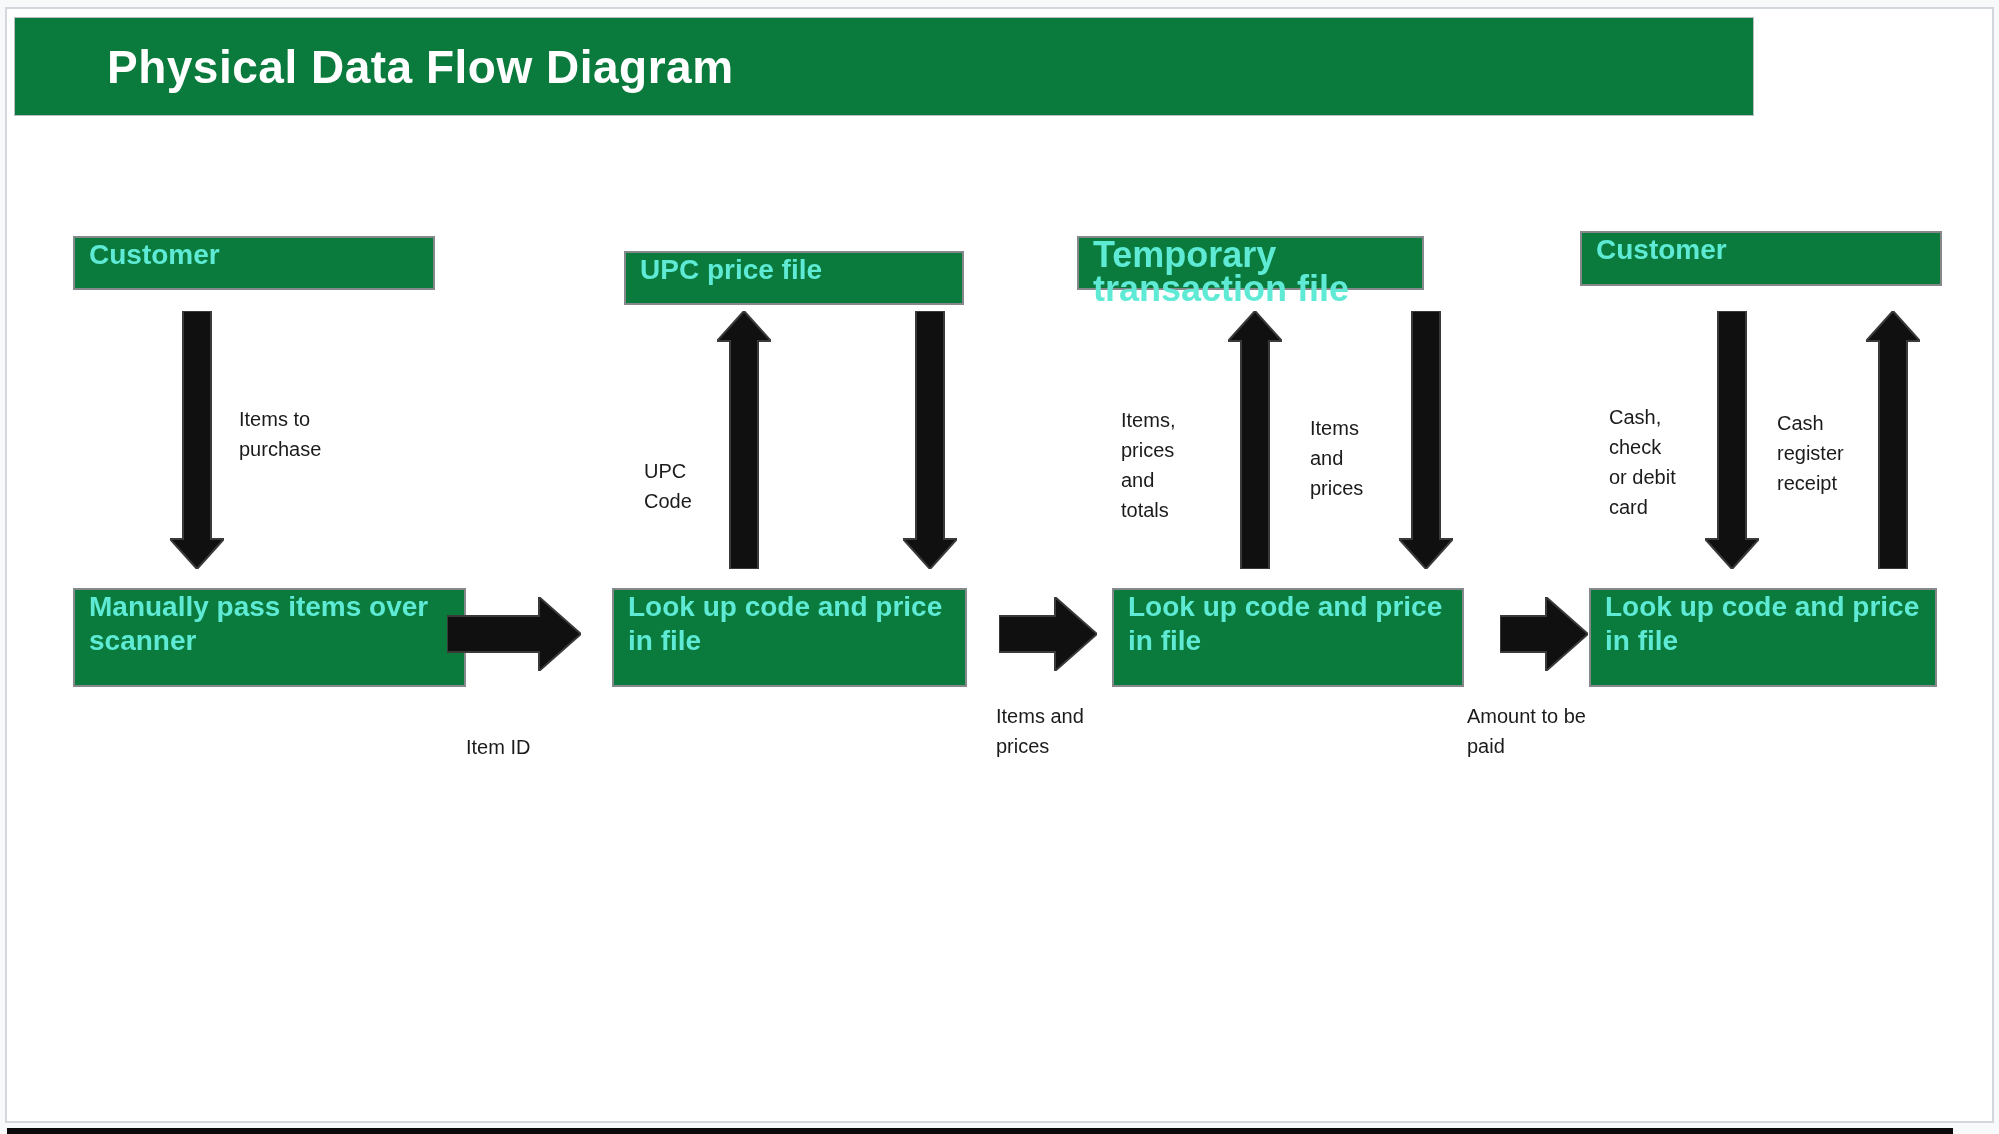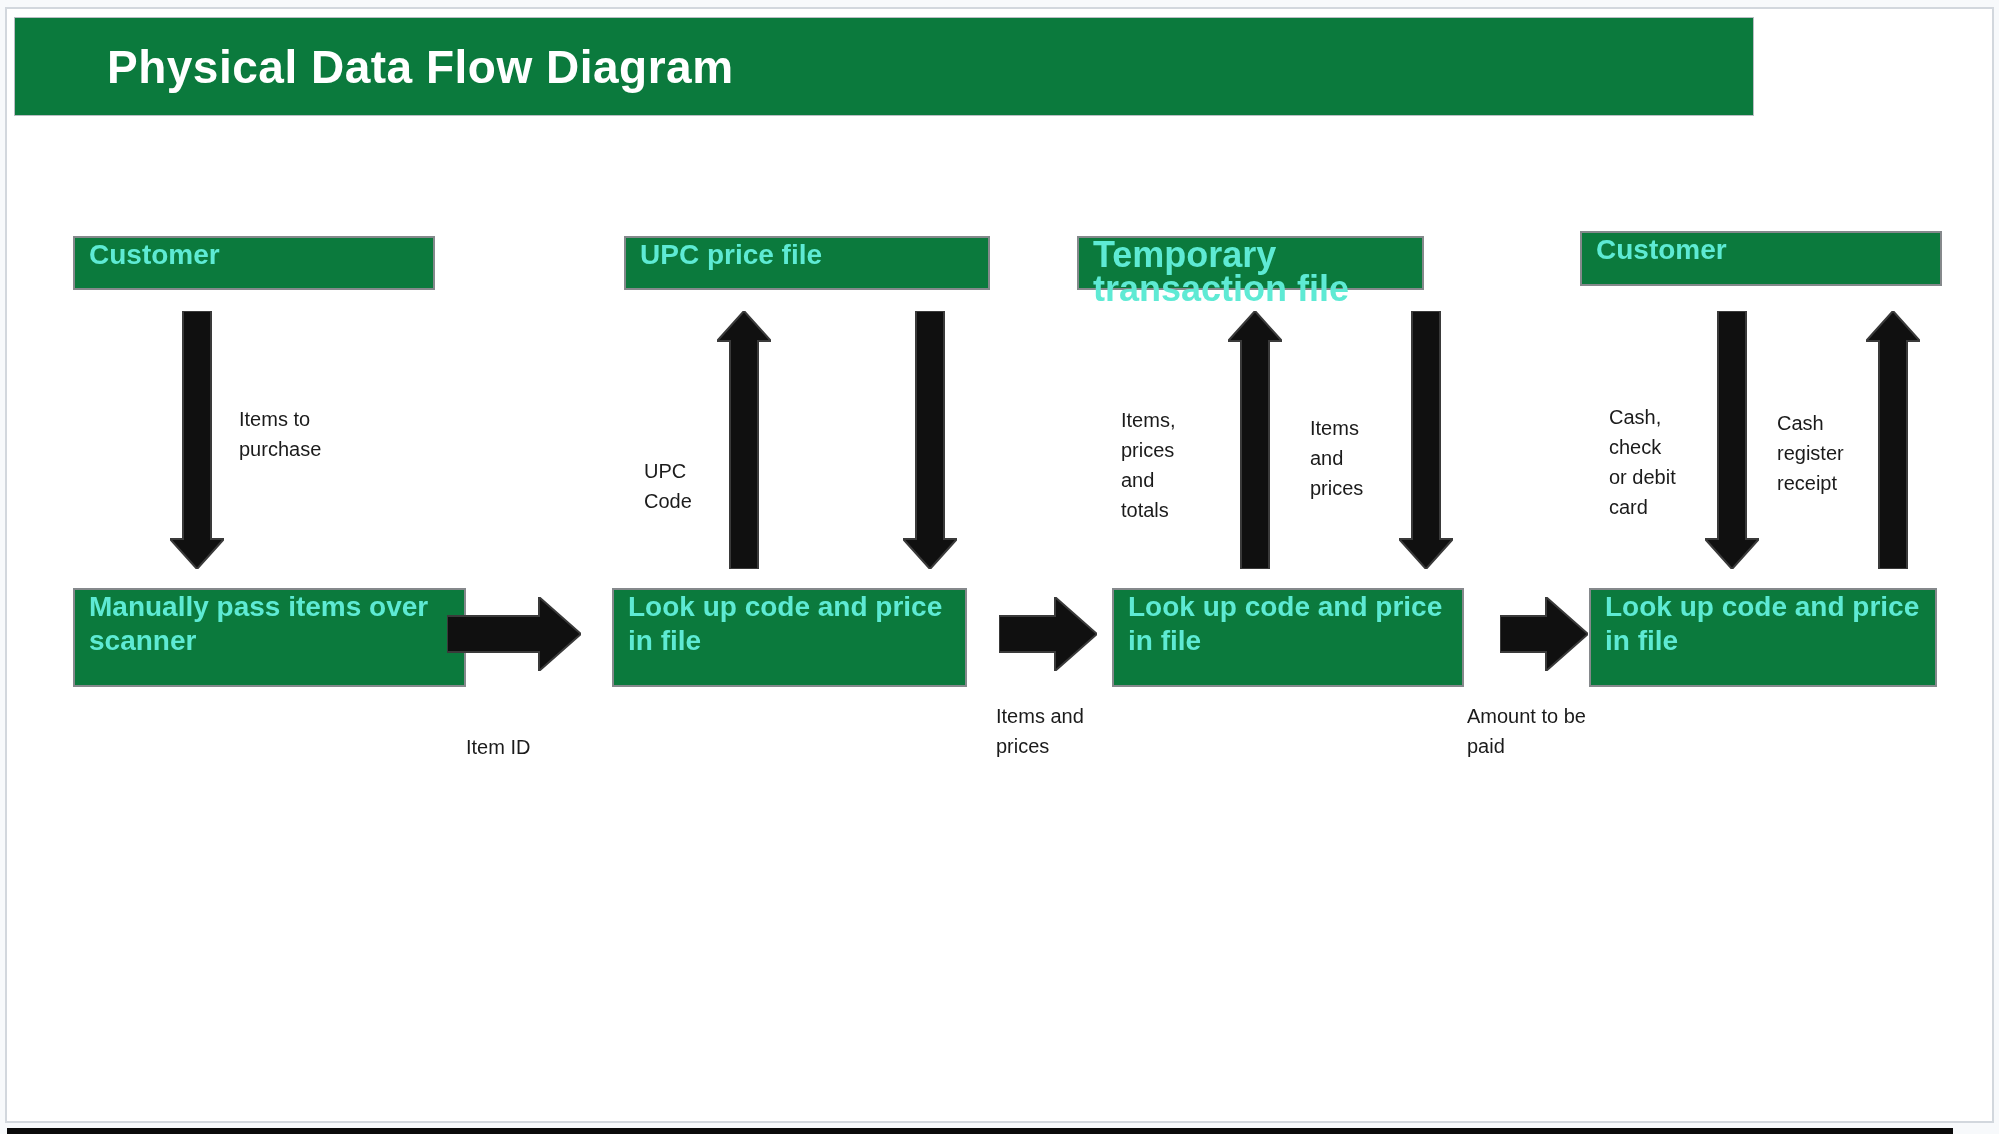--- a/index.html
+++ b/index.html
@@ -26,21 +26,21 @@
     margin:0 0 0 72px;color:#ffffff;font-size:46px;font-weight:bold;letter-spacing:.5px;
   }
 
   
   .node{
     position:absolute;background:#0b7a3d;border:2px solid #85898c;box-sizing:border-box;
     color:#5eead4;font-weight:bold;font-size:28px;line-height:34px;
     display:flex;align-items:flex-start;padding:0 14px;
   }
   .n-a{left:66px; top:227px;width:362px;height:54px;}
-  .n-b{left:617px;top:227px;width:366px;height:54px;}
+  .n-b{left:617px;top:242px;width:340px;height:54px;}
   .n-c{left:1070px;top:227px;width:347px;height:54px;font-size:36px;}
   .n-d{left:1573px;top:222px;width:362px;height:55px;}
   .n-e{left:66px;  top:579px;width:393px;height:99px;}
   .n-f{left:605px; top:579px;width:355px;height:99px;}
   .n-g{left:1105px;top:579px;width:352px;height:99px;}
   .n-h{left:1582px;top:579px;width:348px;height:99px;}
 
   
   .arrow{position:absolute;}
   .arrow svg{display:block;}

